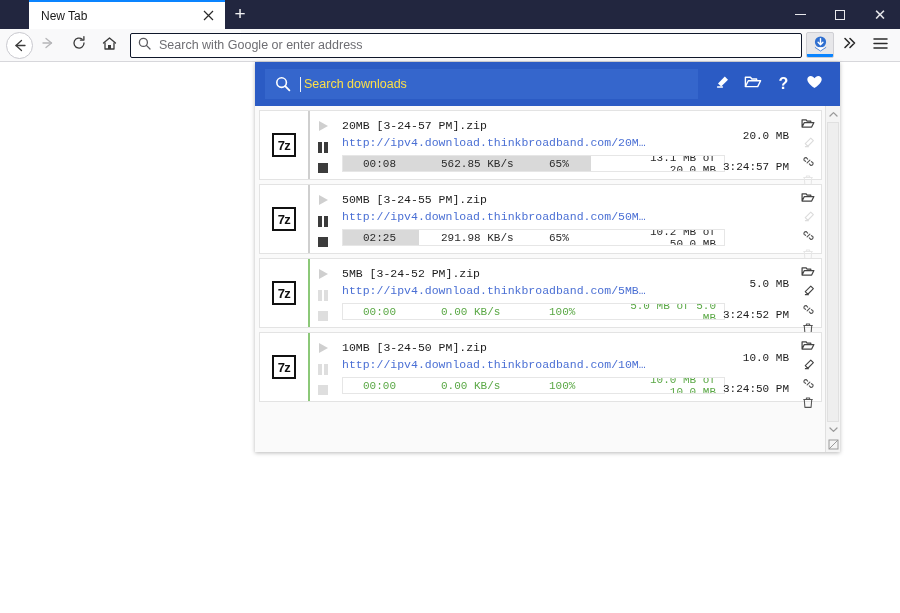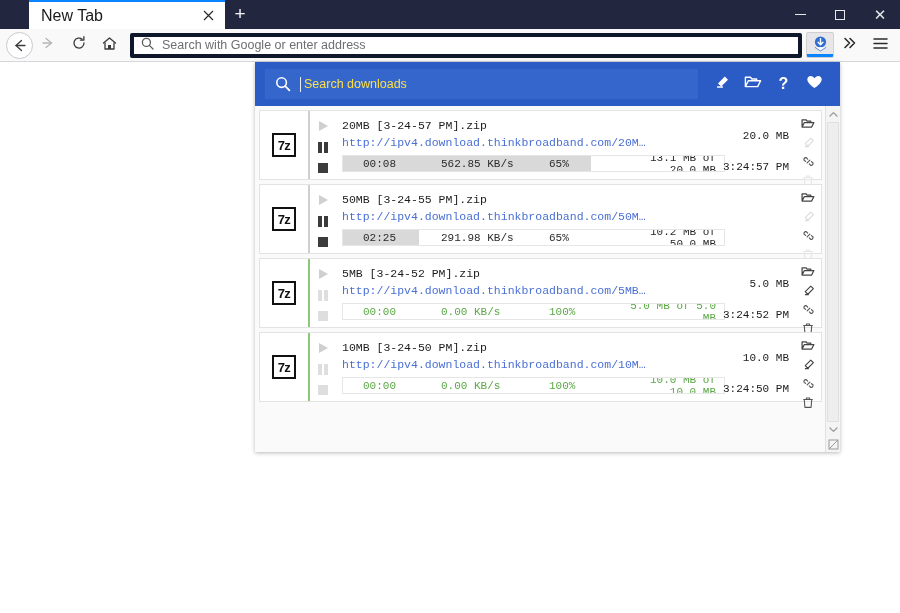--- a/index.html
+++ b/index.html
@@ -21,21 +21,21 @@
   }
   .tab {
     margin-left: 29px;
     width: 196px; height: 29px;
     background: #ffffff;
     border-top: 2px solid #0a84ff;
     display:flex; align-items:center;
     position: relative;
   }
   .tab-title {
-    font-size: 16px; color:#1a1a1a; margin-left: 12px;
+    font-size: 12px; color:#1a1a1a; margin-left: 12px;
     white-space: nowrap; overflow:hidden;
   }
   .tab-close {
     position:absolute; right: 9px; top: 50%; transform: translateY(-50%);
     width: 16px; height: 16px;
     display:flex; align-items:center; justify-content:center;
     font-size: 15px; color:#2a2a2a; line-height:1;
   }
   .newtab {
     width: 30px; height: 29px;
@@ -64,21 +64,21 @@
     color:#3b3b3b;
   }
   .navbtn.first { margin-left: 4px; }
   .navbtn.disabled { color:#b5b5b8; }
   .backcircle {
     width:27px; height:27px; border-radius:50%; border:1px solid #c9c9cf;
     display:flex; align-items:center; justify-content:center; background:#fff;
   }
   .urlbar {
     flex: 1; height: 25px; margin-left: 6px; margin-right: 4px;
-    background:#ffffff; border:4px solid #0f172a; border-radius:2px;
+    background:#ffffff; border:1px solid #0f172a; border-radius:2px;
     display:flex; align-items:center; padding: 0 7px;
   }
   .urlbar .placeholder {
     font-size:12.5px; color:#6e6e73; margin-left:8px;
   }
   .dlbtn {
     width:28px; height:26px; margin-right:2px; border-radius:2px;
     background:#e7e7ea; border:1px solid #cfcfd4;
     display:flex; align-items:center; justify-content:center;
     position:relative; overflow:hidden;

